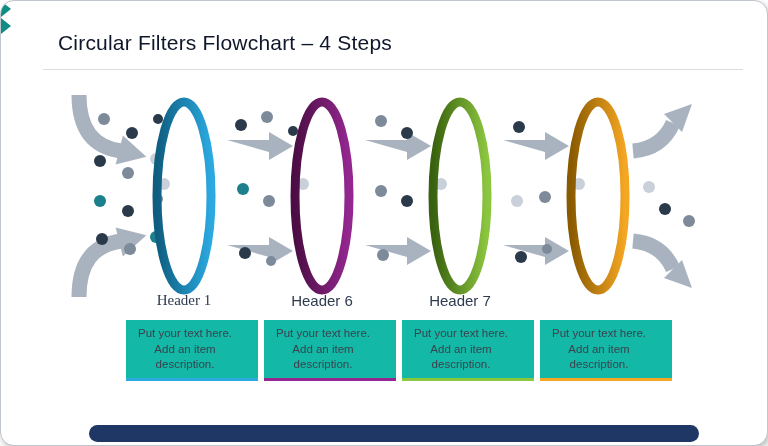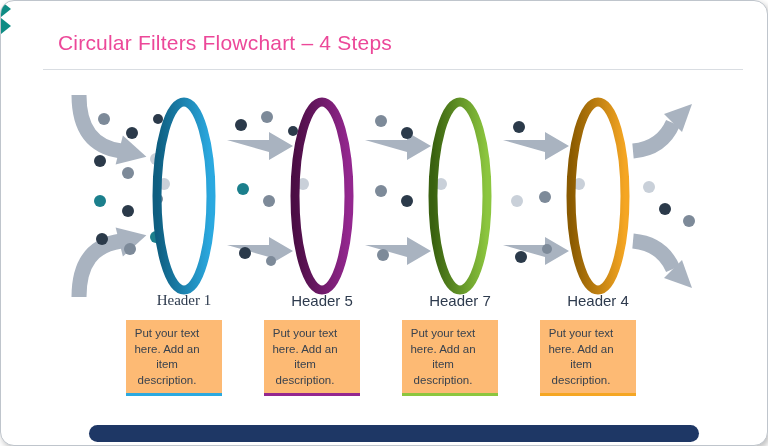--- a/index.html
+++ b/index.html
@@ -6,27 +6,27 @@
             font-family:"Liberation Sans", sans-serif;}
   .slide{position:absolute;left:0;top:0;width:766px;height:444px;background:#ffffff;
          border:1px solid #bfc5cc;border-radius:14px;overflow:hidden;
          box-shadow:2px 3px 6px rgba(0,0,0,0.25);}
   .bookmark{position:absolute;left:0;top:31;width:11px;height:34px;}
   .bookmark .tri{position:absolute;left:0;width:10px;height:16px;
                  clip-path:polygon(0 0,100% 50%,0 100%);}
   .bookmark .tri.t1{top:0;}
   .bookmark .tri.t2{top:17px;}
   .title{position:absolute;left:57px;top:30px;margin:0;font-size:21px;font-weight:400;
-         color:#ec4899;letter-spacing:.2px;}
+         color:#0f172a;letter-spacing:.2px;}
   .divider{position:absolute;left:42px;top:68px;width:700px;height:1px;}
   .diagram{position:absolute;left:0;top:88px;}
   .step-header{position:absolute;top:291px;width:120px;text-align:center;
                font-size:15px;color:#2e3b4e;font-weight:400;}
-  .step-box{position:absolute;top:319px;width:96px;box-sizing:border-box;
-            background:#fdba74;padding:6px 20px 5px 6px;text-align:center;
+  .step-box{position:absolute;top:319px;width:132px;box-sizing:border-box;
+            background:#14b8a6;padding:6px 20px 5px 6px;text-align:center;
             font-size:11.5px;line-height:1.35;color:#39424e;
             border-bottom:3px solid transparent;}
   .footer-bar{position:absolute;left:88px;top:424px;width:610px;height:17px;border-radius:9px;}
 </style>
 </head>
 <body>
 
 <div class="slide">
 
   <div class="bookmark">
@@ -126,23 +126,22 @@
 
     <g>
       <ellipse cx="183" cy="107" rx="27" ry="94" fill="none" stroke="url(#g1)" stroke-width="9"></ellipse>
       <ellipse cx="321" cy="107" rx="27" ry="94" fill="none" stroke="url(#g2)" stroke-width="9"></ellipse>
       <ellipse cx="459" cy="107" rx="27" ry="94" fill="none" stroke="url(#g3)" stroke-width="9"></ellipse>
       <ellipse cx="597" cy="107" rx="27" ry="94" fill="none" stroke="url(#g4)" stroke-width="9"></ellipse>
     </g>
   </svg>
 
   <div class="step-header" style="left:123px;font-family:Liberation Serif, serif;">Header 1</div>
-  <div class="step-header" style="left:261px;">Header 5</div>
+  <div class="step-header" style="left:261px;">Header 6</div>
   <div class="step-header" style="left:399px;">Header 7</div>
-  <div class="step-header" style="left:537px;">Header 4</div>
 
   <div class="step-box" style="left: 125px; border-bottom-color: rgb(43, 169, 224);">Put your text here. Add an item description.</div>
   <div class="step-box" style="left: 263px; border-bottom-color: rgb(148, 39, 143);">Put your text here. Add an item description.</div>
   <div class="step-box" style="left: 401px; border-bottom-color: rgb(140, 198, 63);">Put your text here. Add an item description.</div>
   <div class="step-box" style="left: 539px; border-bottom-color: rgb(245, 166, 35);">Put your text here. Add an item description.</div>
 
   <div class="footer-bar" style="background-color: rgb(30, 55, 101);"></div>
 </div>
 
 </body></html>

